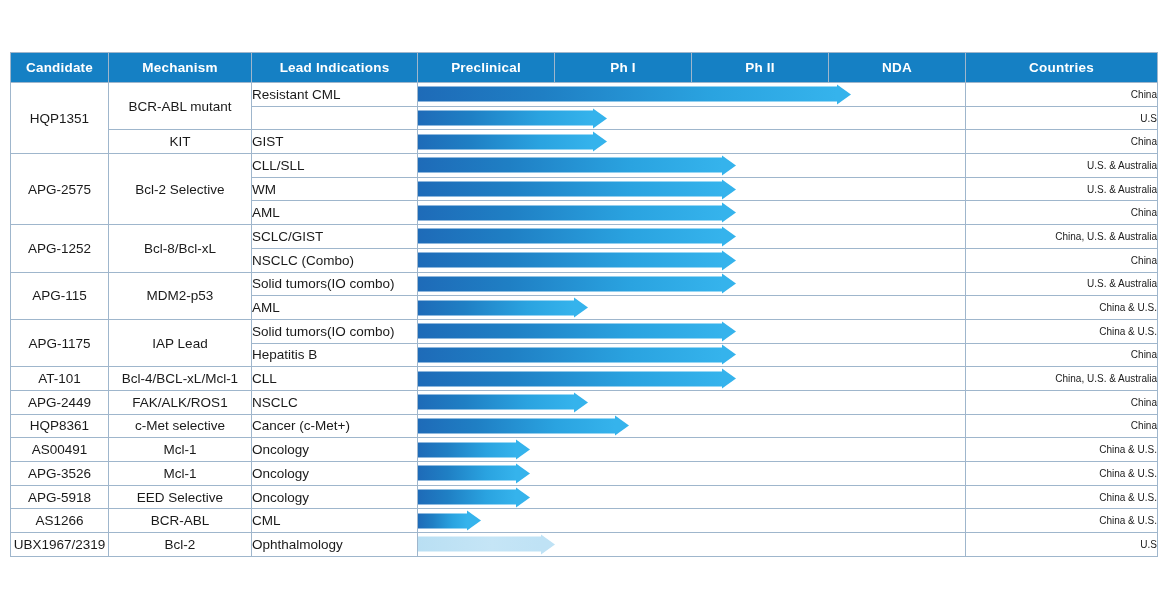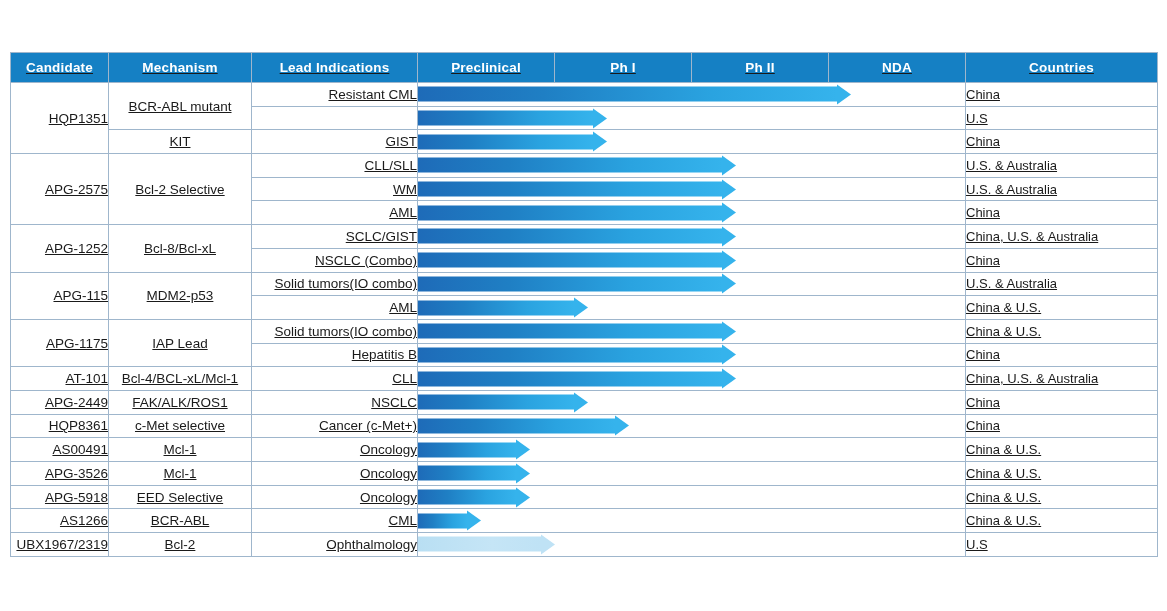--- a/index.html
+++ b/index.html
@@ -18,21 +18,20 @@
     left: 10px;
     top: 52px;
     width: 1147px;
   }
   table.pipeline {
     border-collapse: collapse;
     table-layout: fixed;
     width: 1147px;
     font-size: 13.5px;
     color: #1a1a1a;
-    text-decoration: underline;
   }
   table.pipeline th, table.pipeline td {
     border: 1px solid #9fb6cc;
     padding: 0;
     vertical-align: middle;
   }
   thead th {
     background: #1580c4;
     color: #ffffff;
     font-weight: bold;
@@ -51,26 +50,26 @@
   col.c-ph2       { width: 137px; }
   col.c-nda       { width: 137px; }
   col.c-country   { width: 192px; }
 
   td.candidate, td.mech, td.ind {
     padding-left: 6px;
     font-size: 13.5px;
     white-space: nowrap;
     overflow: hidden;
   }
-  td.candidate { text-align: right; }
+  td.candidate { text-align: center; }
   td.mech { text-align: center; }
-  td.ind { text-align: right; }
+  td.ind { text-align: left; }
   td.country {
-    text-align: left;
-    font-size: 13px;
+    text-align: right;
+    font-size: 10px;
     white-space: nowrap;
   }
   tbody tr { height: 23.7px; }
 
   
   td.track {
     position: relative;
     padding: 0;
   }
 

